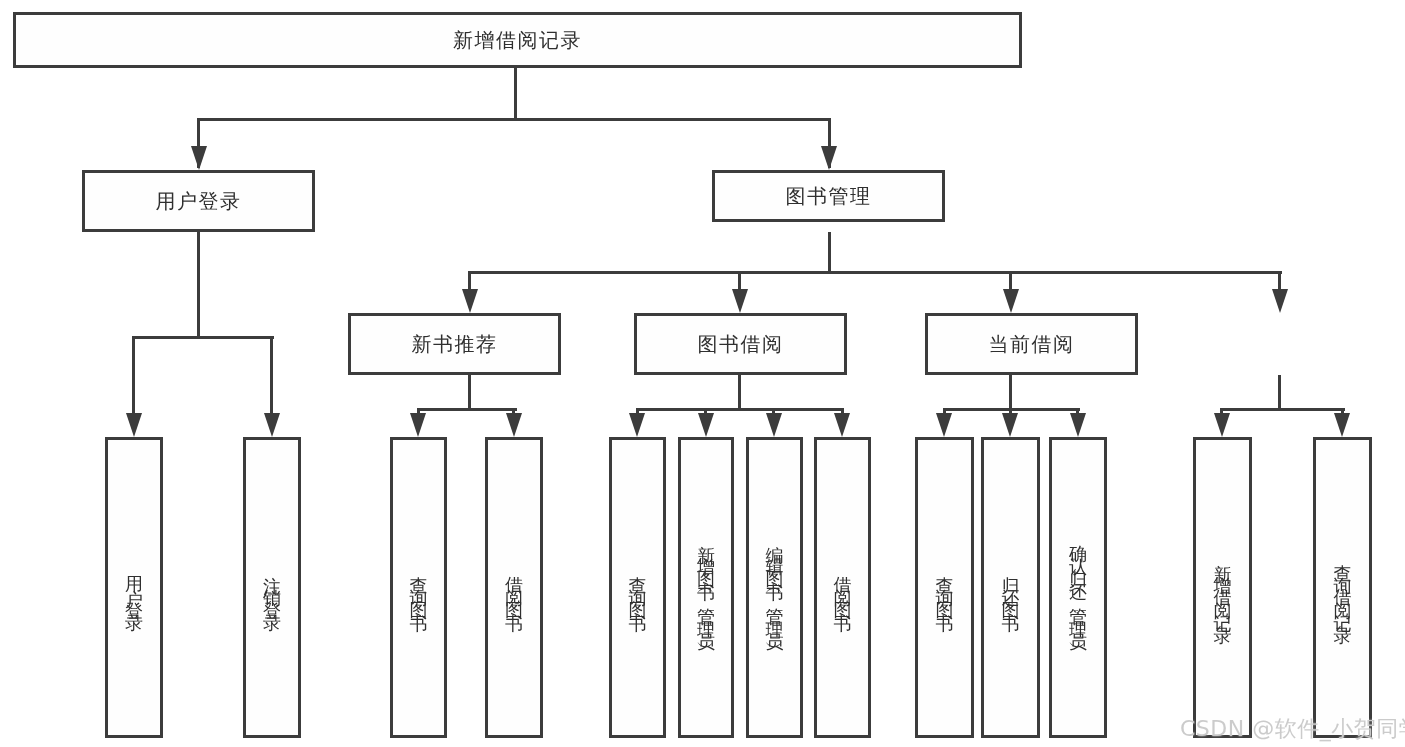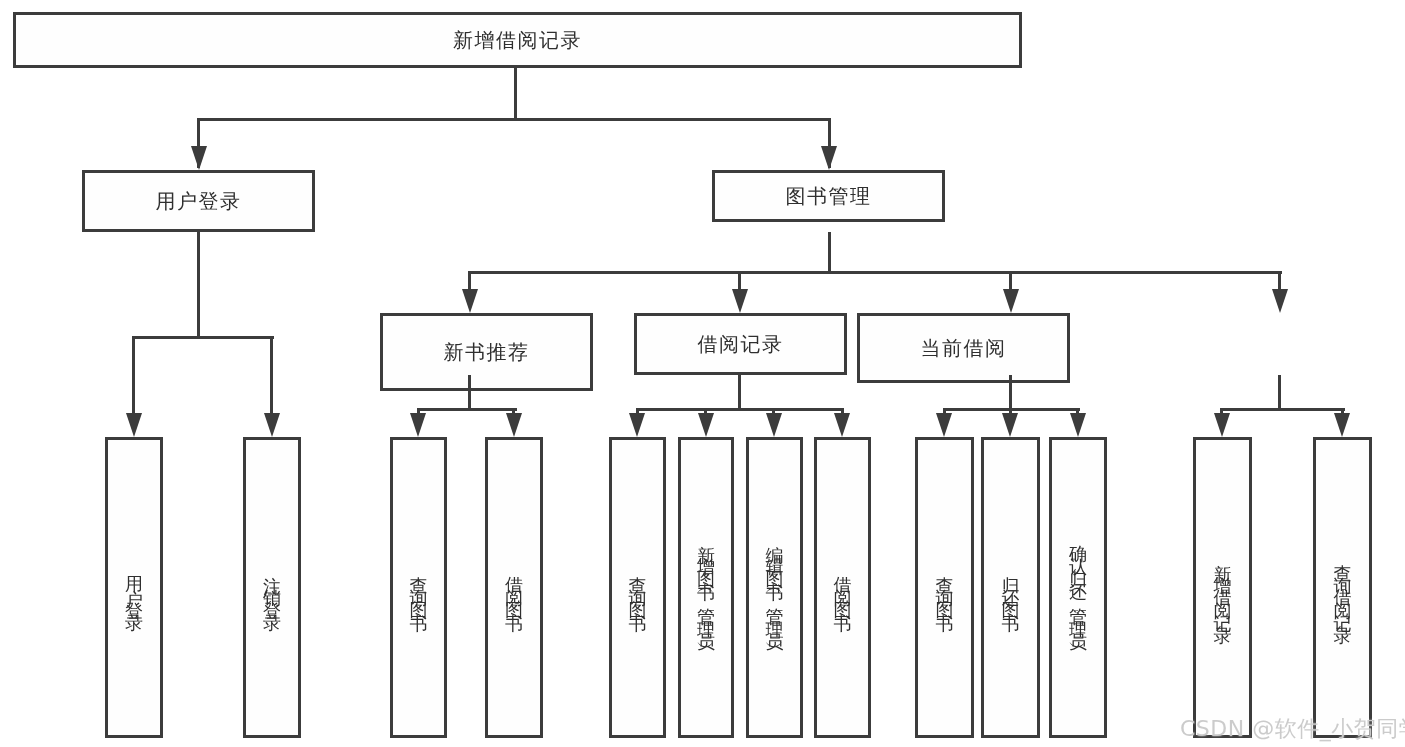--- a/index.html
+++ b/index.html
@@ -63,27 +63,27 @@
   <div class="hline" style="left:468px;top:271px;width:814px"></div>
   <div class="vline" style="left:468px;top:271px;height:22px"></div>
   <div class="vline" style="left:738px;top:271px;height:22px"></div>
   <div class="vline" style="left:1009px;top:271px;height:22px"></div>
   <div class="vline" style="left:1278px;top:271px;height:22px"></div>
   <div class="arrow" style="left:462px;top:289px"></div>
   <div class="arrow" style="left:732px;top:289px"></div>
   <div class="arrow" style="left:1003px;top:289px"></div>
   <div class="arrow" style="left:1272px;top:289px"></div>
 
-  <div class="box" style="left:380px;top:313px;width:213px;height:78px">
+  <div class="box" style="left:348px;top:313px;width:213px;height:62px">
     <span class="hlabel">新书推荐</span>
   </div>
   <div class="box" style="left:634px;top:313px;width:213px;height:62px">
-    <span class="hlabel">借阅记录</span>
+    <span class="hlabel">图书借阅</span>
   </div>
-  <div class="box" style="left:857px;top:313px;width:213px;height:70px">
+  <div class="box" style="left:925px;top:313px;width:213px;height:62px">
     <span class="hlabel">当前借阅</span>
   </div>
 
   <div class="vline" style="left:468px;top:375px;height:33px"></div>
   <div class="hline" style="left:417px;top:408px;width:100px"></div>
   <div class="vline" style="left:417px;top:408px;height:12px"></div>
   <div class="vline" style="left:512px;top:408px;height:12px"></div>
   <div class="arrow" style="left:410px;top:413px"></div>
   <div class="arrow" style="left:506px;top:413px"></div>
 

